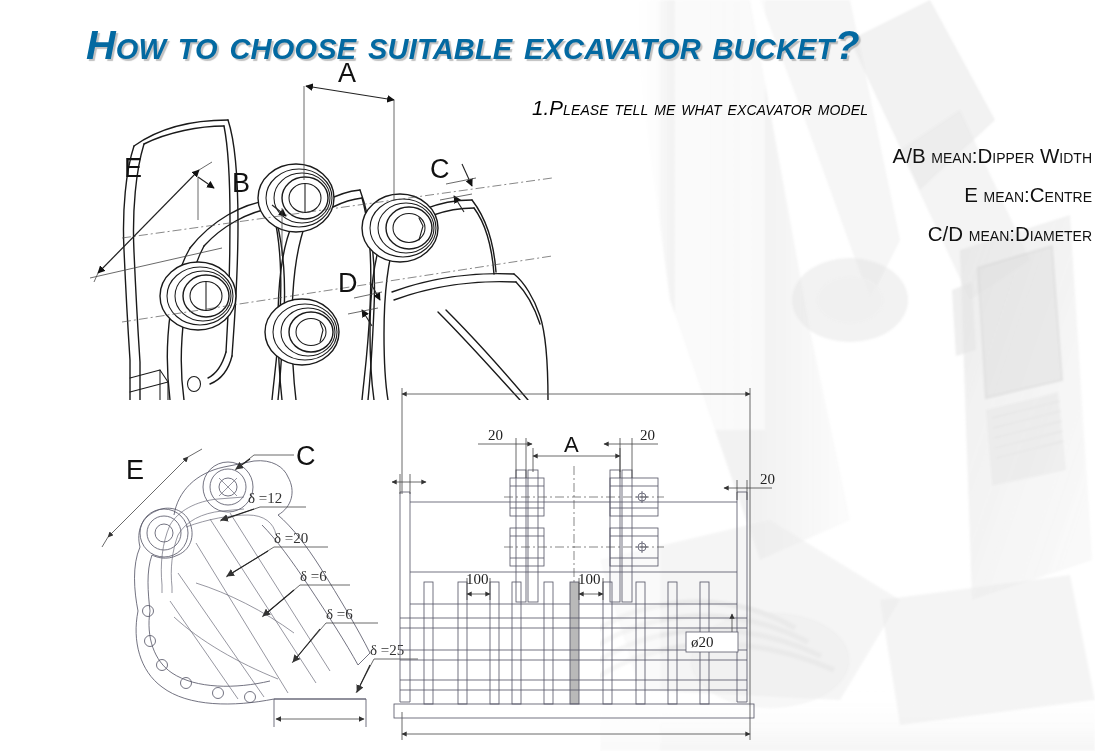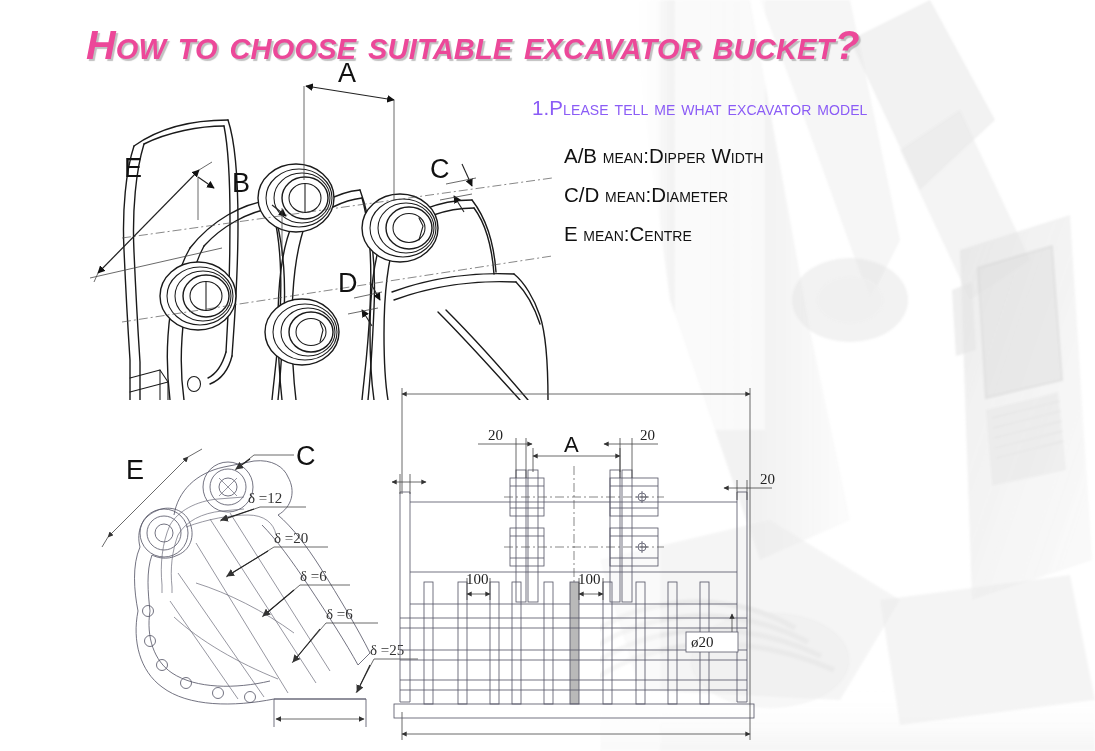--- a/index.html
+++ b/index.html
@@ -14,37 +14,39 @@
     position:absolute;left:600px;top:0;width:495px;height:751px;
     opacity:1;overflow:hidden;
   }
 
   
   #title{
     position:absolute;left:86px;top:18px;width:960px;height:54px;
     font-family:"Liberation Sans", sans-serif;
     font-size:41px;font-weight:bold;font-style:italic;
     font-variant:small-caps;letter-spacing:0.2px;
-    color:#ec4899;
+    color:#0369a1;
     white-space:nowrap;
     text-shadow:2px 2px 1px rgba(140,140,140,0.55);
     line-height:54px;
   }
 
   
   #textblock{position:absolute;left:532px;top:96px;width:560px;}
   .qline{
-    font-size:20.5px;font-variant:small-caps;color:#8b5cf6;
+    font-size:20.5px;font-variant:small-caps;color:#000000;
     white-space:nowrap;letter-spacing:0.1px;margin-bottom:16px;
     font-family:"Liberation Sans", sans-serif;
+    font-style:italic;
   }
   .mline{
     font-size:20.5px;font-variant:small-caps;color:#111;
     white-space:nowrap;margin-left:32px;margin-bottom:15px;
     font-family:"Liberation Sans", sans-serif;
+    text-align:right;
   }
 
   
   .dwg{position:absolute;}
   #dwg-linkage{left:82px;top:60px;width:470px;height:340px;}
   #dwg-profile{left:78px;top:415px;width:340px;height:336px;}
   #dwg-front{left:392px;top:382px;width:420px;height:369px;}
 
   svg{display:block;}
   .ln{fill:none;stroke:#1a1a1a;stroke-width:1.4;stroke-linecap:round;stroke-linejoin:round;}
@@ -135,22 +137,22 @@
       <rect x="0" y="0" width="495" height="751" fill="#ffffff" opacity="0.42"></rect>
     </svg>
   </div>
 
   <div id="title">How to choose suitable excavator bucket?</div>
 
   <div id="textblock">
     <div class="qline">1.Please tell me what excavator model</div>
     <div style="height:8px"></div>
     <div class="mline">A/B mean:Dipper Width</div>
+    <div class="mline">E mean:Centre</div>
     <div class="mline">C/D mean:Diameter</div>
-    <div class="mline">E mean:Centre</div>
   </div>
 
   <div class="dwg" id="dwg-linkage">
     <svg width="470" height="340" viewBox="0 0 470 340">
       <defs>
         <marker id="ar" viewBox="0 0 10 10" refX="9" refY="5" markerWidth="7" markerHeight="7" orient="auto-start-reverse">
           <path d="M0,0 L10,5 L0,10 z" fill="#111"></path>
         </marker>
       </defs>
 

